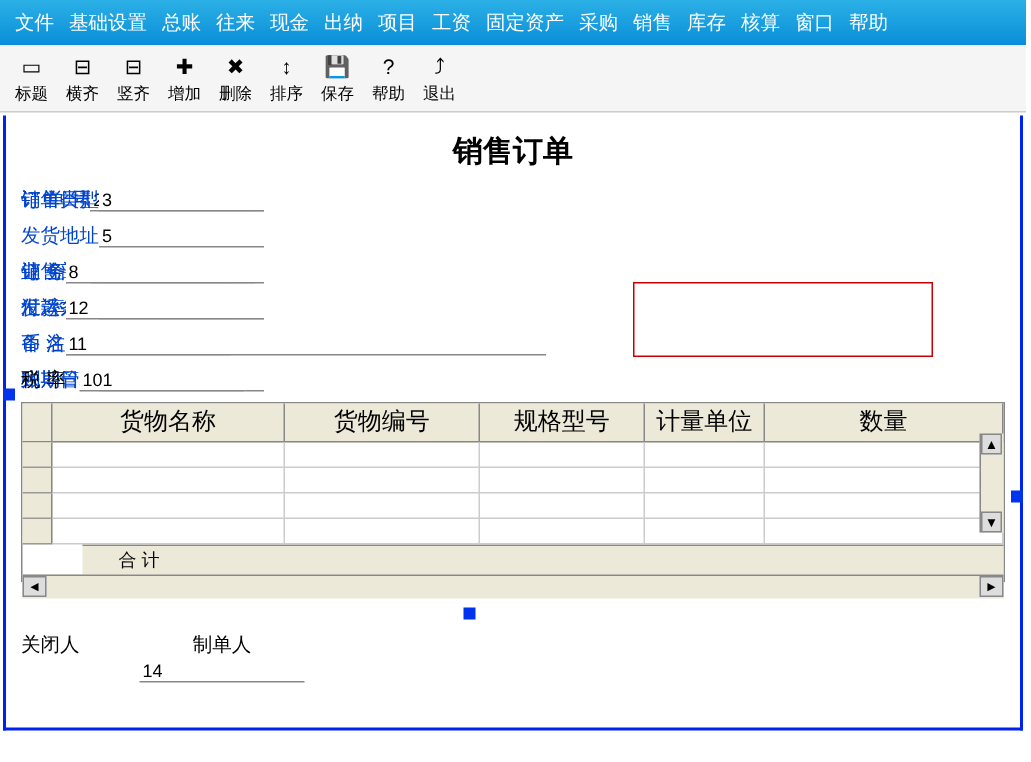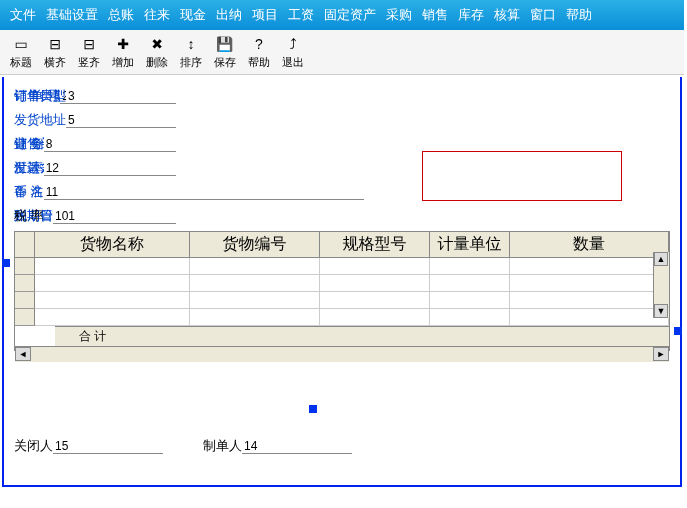--- a/index.html
+++ b/index.html
@@ -27,21 +27,21 @@
 .cells { flex: 1; }
 .cells .row { display: flex; height: 17px; }
 .cells .row .c { border-right: 1px solid #ccc; border-bottom: 1px solid #ccc; }
 .sumrow { background: #ece9d8; border-top: 1px solid #888; font-size: 12px; padding: 1px 4px; display: flex; margin-left: 40px; }
 .hscroll { height: 16px; background: #ece9d8; border-top: 1px solid #888; position: relative; }
 .hscroll .arrow { width: 16px; height: 14px; background: #ddd; border: 1px solid #888; display: inline-flex; align-items: center; justify-content: center; font-size: 9px; position: absolute; top: 0; }
 .vscroll { position: absolute; right: 0; top: 20px; width: 16px; bottom: 32px; background: #ece9d8; border-left: 1px solid #888; }
 .vscroll .arrow { width: 14px; height: 14px; background: #ddd; border: 1px solid #888; display: flex; align-items: center; justify-content: center; font-size: 9px; }
 .handle { width: 8px; height: 8px; background: #0033ee; position: absolute; }
 .footer { position: absolute; bottom: 30px; left: 10px; right: 10px; display: flex; }
-.footer .field { position: static; margin-right: 40px; }
+.footer .field { position: static; margin-right: 40px; flex-direction: column; }
 .footer .field label { color: #000; }
 </style>
 </head>
 <body>
 
 <div class="window">
   <div class="menubar" id="menubar">
       <span>文件</span>
       <span>基础设置</span>
       <span>总账</span>
@@ -90,20 +90,21 @@
       <div class="tool">
         <div class="icon">?</div>
         <div class="lbl">帮助</div>
       </div>
       <div class="tool">
         <div class="icon">⤴</div>
         <div class="lbl">退出</div>
       </div>
     </div>
   <div class="canvas">
+    <div class="title">销售订单</div>
 
     <div class="form-area">
 
       <div class="field" style="left:0;top:0;">
           <label>订单日期</label>
           <input style="width: 110px;" value="1">
         </div>
       <div class="field" style="left:210;top:0;">
           <label>订 单 号</label>
           <input style="width: 110px;" value="2">
@@ -229,21 +230,20 @@
       </div>
     </div>
 
     <div class="handle" style="left:-2px;top:182px;"></div>
     <div class="handle" style="right:-2px;top:250px;"></div>
     <div class="handle" style="left:305px;top:328px;"></div>
 
     <div class="footer">
       <div class="field">
           <label>关闭人</label>
-          <input style="width: 110px;" value="15">
         </div>
       <div class="field">
           <label>制单人</label>
           <input style="width: 110px;" value="14">
         </div>
     </div>
   </div>
 </div>
 
 </body></html>

